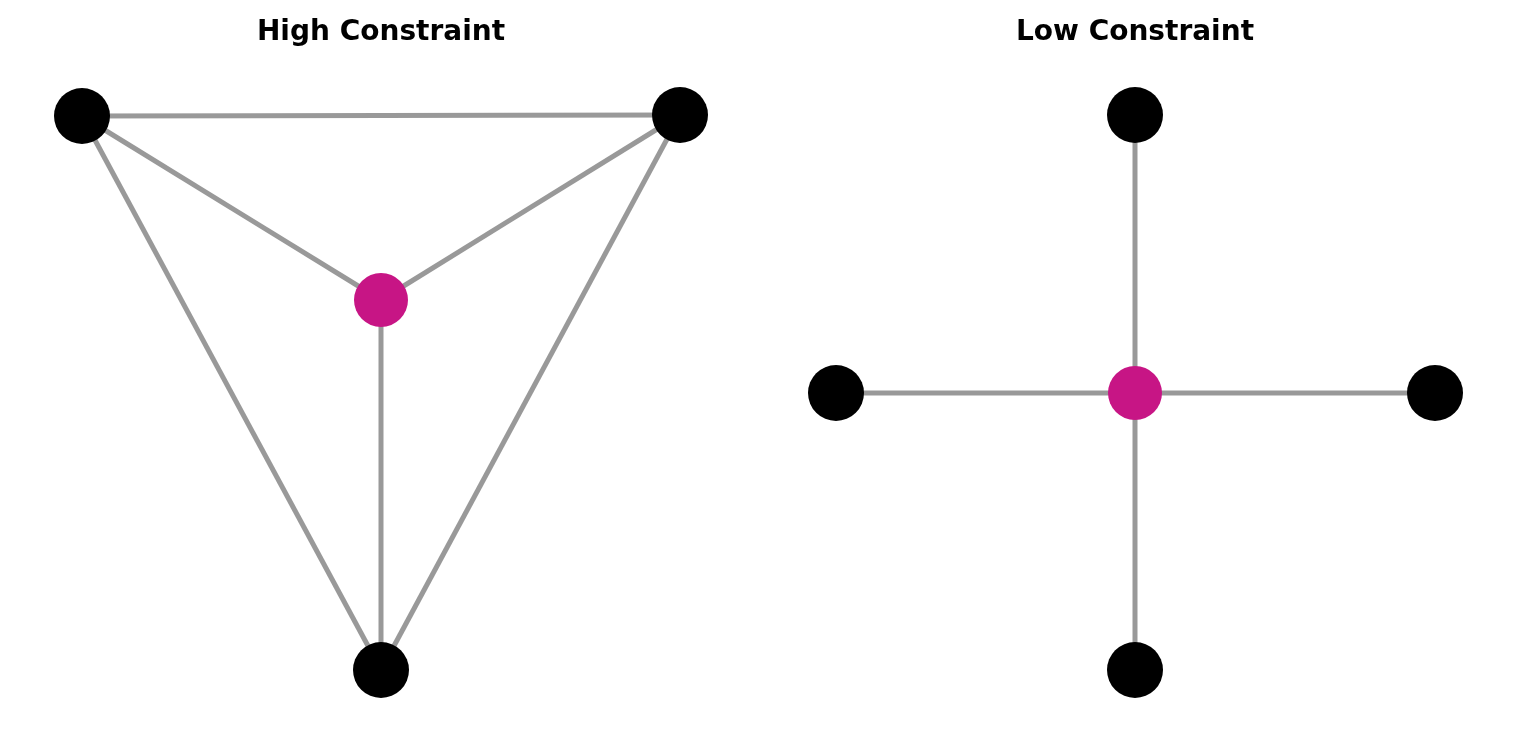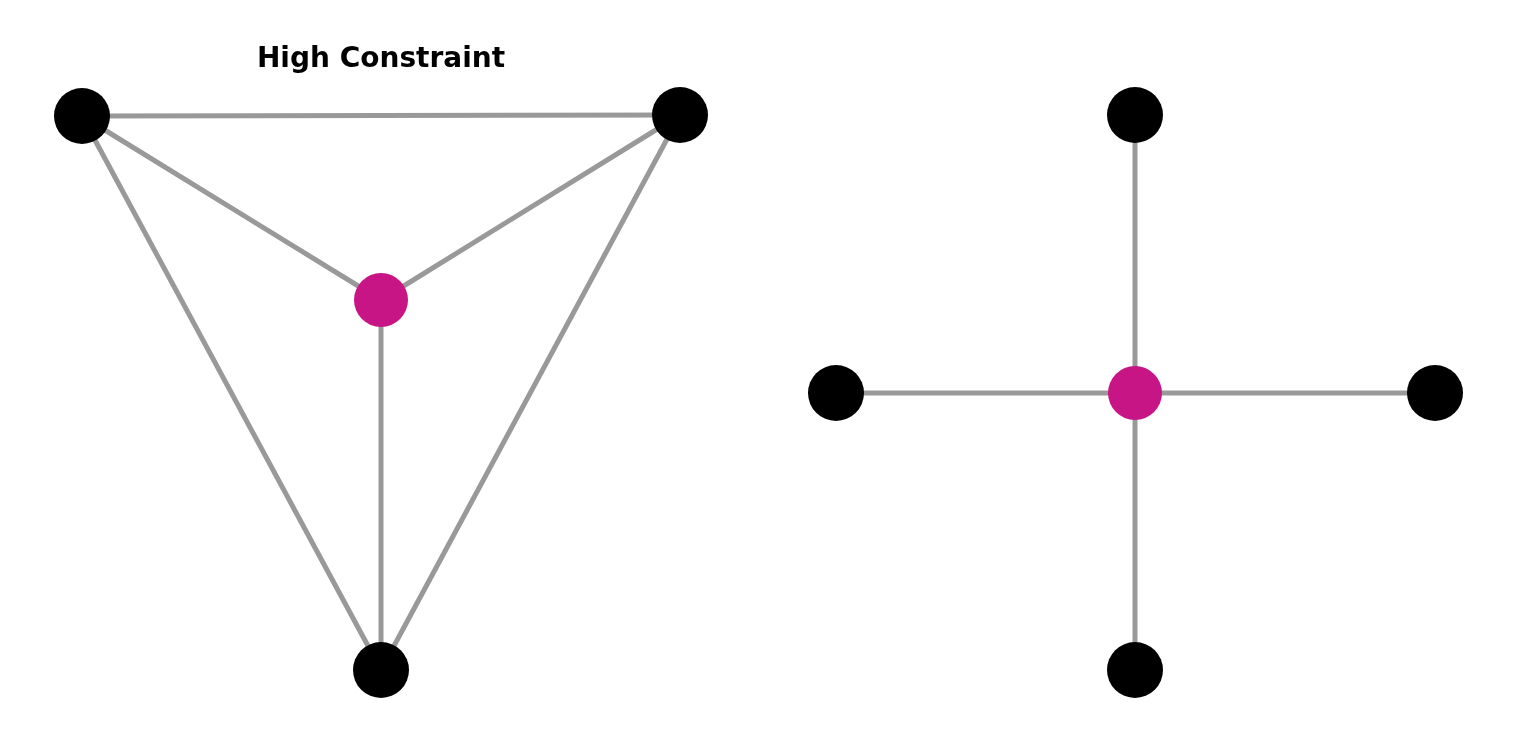--- a/index.html
+++ b/index.html
@@ -59,15 +59,16 @@
         <line x1="1135" y1="393" x2="1435" y2="393" stroke="#999999" stroke-width="5"></line>
         <line x1="1135" y1="393" x2="1135" y2="670" stroke="#999999" stroke-width="5"></line>
         <circle cx="1135" cy="115" r="28" fill="#000000"></circle>
         <circle cx="836" cy="393" r="28" fill="#000000"></circle>
         <circle cx="1435" cy="393" r="28" fill="#000000"></circle>
         <circle cx="1135" cy="670" r="28" fill="#000000"></circle>
         <circle cx="1135" cy="393" r="27" fill="#c71585"></circle>
       </g>
     </svg>
 
-  <div class="panel-title" style="left: 381px; font-size: 28px; color: rgb(0, 0, 0); margin-top: 27px;">High Constraint</div>
+  <div class="panel-title" style="left: 381px; font-size: 28px; color: rgb(0, 0, 0);">High Constraint</div>
 
+  <div class="panel-title" style="left: 1135px; font-size: 28px; color: rgb(0, 0, 0);">Low Constraint</div>
 </div>
 
 </body></html>

